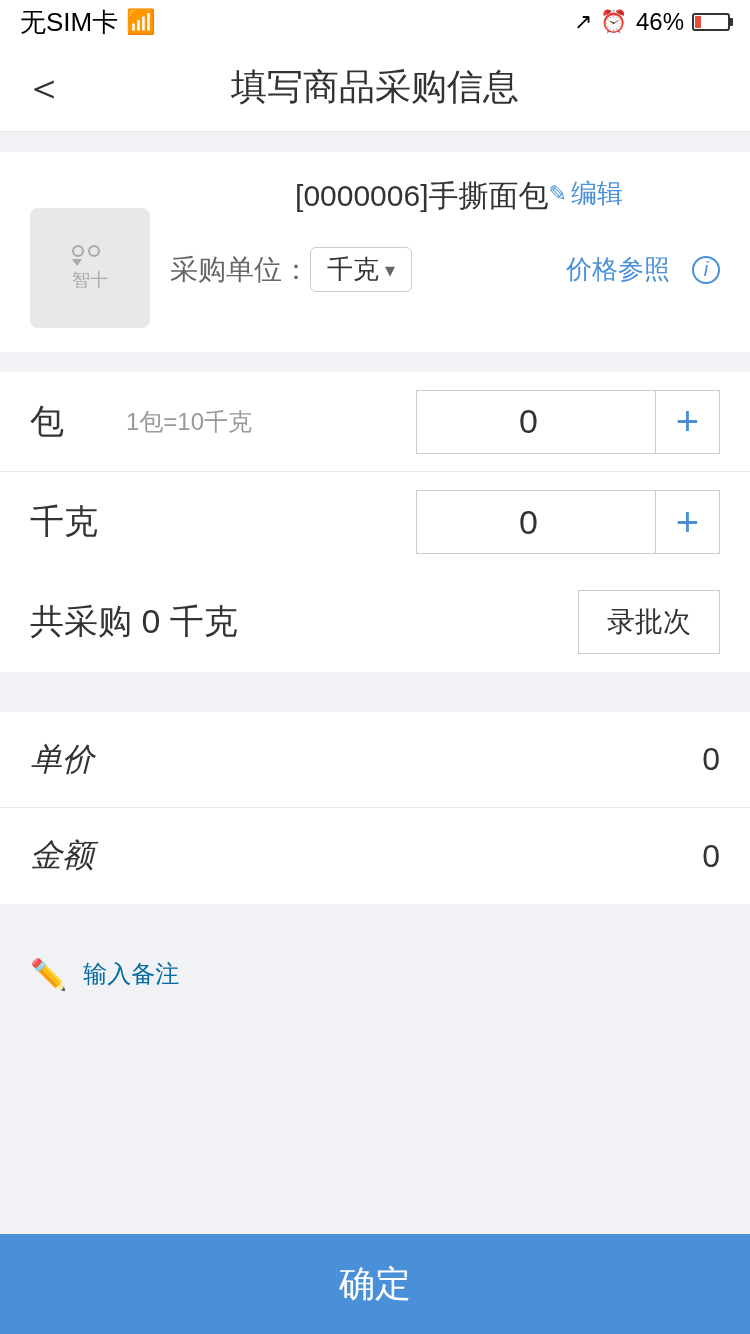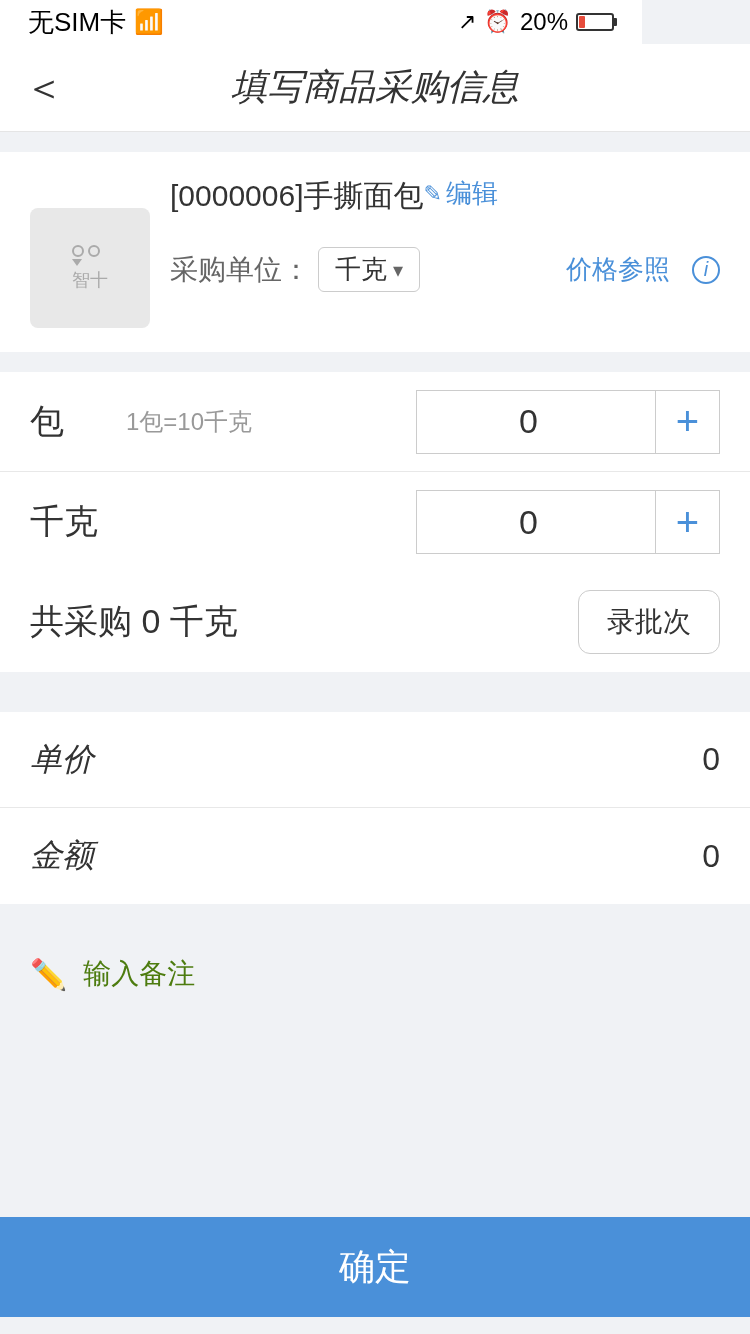--- a/index.html
+++ b/index.html
@@ -8,27 +8,27 @@
       width: 750px;
       min-height: 1334px;
       font-family: -apple-system, "PingFang SC", "Helvetica Neue", Arial, sans-serif;
       background: #f0f2f5;
       font-size: 32px;
       color: #333;
     }
 
     
     .status-bar {
-      width: 642px;
+      width: 750px;
       height: 44px;
       background: #fff;
       display: flex;
       align-items: center;
       justify-content: space-between;
-      padding: 0 28px;
+      padding: 0 20px;
       font-size: 28px;
       color: #000;
     }
     .status-left { display: flex; align-items: center; gap: 8px; font-size: 26px; }
     .status-center { font-size: 30px; font-weight: 500; }
     .status-right { display: flex; align-items: center; gap: 8px; font-size: 24px; }
     .wifi-icon { font-size: 24px; }
     .battery {
       display: inline-flex; align-items: center; gap: 2px;
     }
@@ -74,21 +74,20 @@
       position: absolute;
       left: 24px;
       font-size: 40px;
       color: #333;
       cursor: pointer;
     }
     .nav-title {
       font-size: 36px;
       font-weight: 500;
       color: #333;
-      font-style: italic;
     }
 
     
     .product-card {
       background: #fff;
       margin-top: 20px;
       padding: 24px 30px;
       display: flex;
       align-items: flex-start;
       gap: 20px;
@@ -102,22 +101,23 @@
       align-items: center;
       justify-content: center;
       flex-shrink: 0;
       margin-top: 32px;
     }
     .product-info {
       flex: 1;
     }
     .product-header {
       display: flex;
-      justify-content: flex-start;
+      justify-content: center;
       align-items: flex-start;
+      margin-left: 28px;
     }
     .product-name {
       font-size: 30px;
       color: #333;
       font-weight: 500;
     }
     .edit-link {
       color: #4a90d9;
       font-size: 26px;
       display: flex;
@@ -234,21 +234,21 @@
     .total-label {
       font-size: 34px;
       color: #333;
     }
     .record-batch-btn {
       border: 1px solid #ccc;
       background: #fff;
       padding: 12px 28px;
       font-size: 28px;
       color: #333;
-      border-radius: 12px;
+      border-radius: 0;
       cursor: pointer;
     }
 
     
     .info-section {
       background: #fff;
       margin-top: 20px;
     }
     .info-row {
       display: flex;
@@ -277,33 +277,33 @@
       min-height: 100px;
       display: flex;
       align-items: center;
       gap: 16px;
     }
     .note-icon {
       font-size: 30px;
       color: #999;
     }
     .note-placeholder {
-      font-size: 28px;
-      color: #4d7c0f;
+      font-size: 24px;
+      color: #0369a1;
     }
 
     
     .content-area {
       padding-bottom: 120px;
     }
 
     
     .bottom-bar {
       position: fixed;
-      bottom: 17px;
+      bottom: 0;
       left: 0;
       width: 750px;
       height: 100px;
       background: #4a90d9;
       display: flex;
       align-items: center;
       justify-content: center;
       cursor: pointer;
     }
     .confirm-btn-text {
@@ -334,21 +334,21 @@
 <body>
 
 <div class="status-bar">
   <div class="status-left">
     <span>无SIM卡</span>
     <span class="wifi-icon">📶</span>
   </div>
   <div class="status-right">
     <span style="font-size:22px;">↗</span>
     <span style="font-size:22px;">⏰</span>
-    <span style="font-size:24px;">20%</span>
+    <span style="font-size:24px;">46%</span>
     <div class="battery">
       <div class="battery-body">
         <div class="battery-fill"></div>
       </div>
     </div>
   </div>
 </div>
 
 <div class="nav-bar">
   <span class="nav-back">＜</span>
@@ -372,21 +372,21 @@
       <div class="product-header">
         <span class="product-name">
           <span>[0000006]</span><span>手撕面包</span>
         </span>
         <span class="edit-link">
           <span class="edit-icon">✎</span>
           <span>编辑</span>
         </span>
       </div>
       <div class="product-unit-row">
-        <div style="display:flex;align-items:center;gap:8px;">
+        <div style="display:flex;align-items:center;">
           <span class="unit-label">采购单位：</span>
           <div class="unit-select">
             <span>千克</span>
             <span class="unit-dropdown-arrow">▾</span>
           </div>
         </div>
         <div class="price-ref">
           <span>价格参照</span>
           <div class="price-ref-icon">i</div>
         </div>

